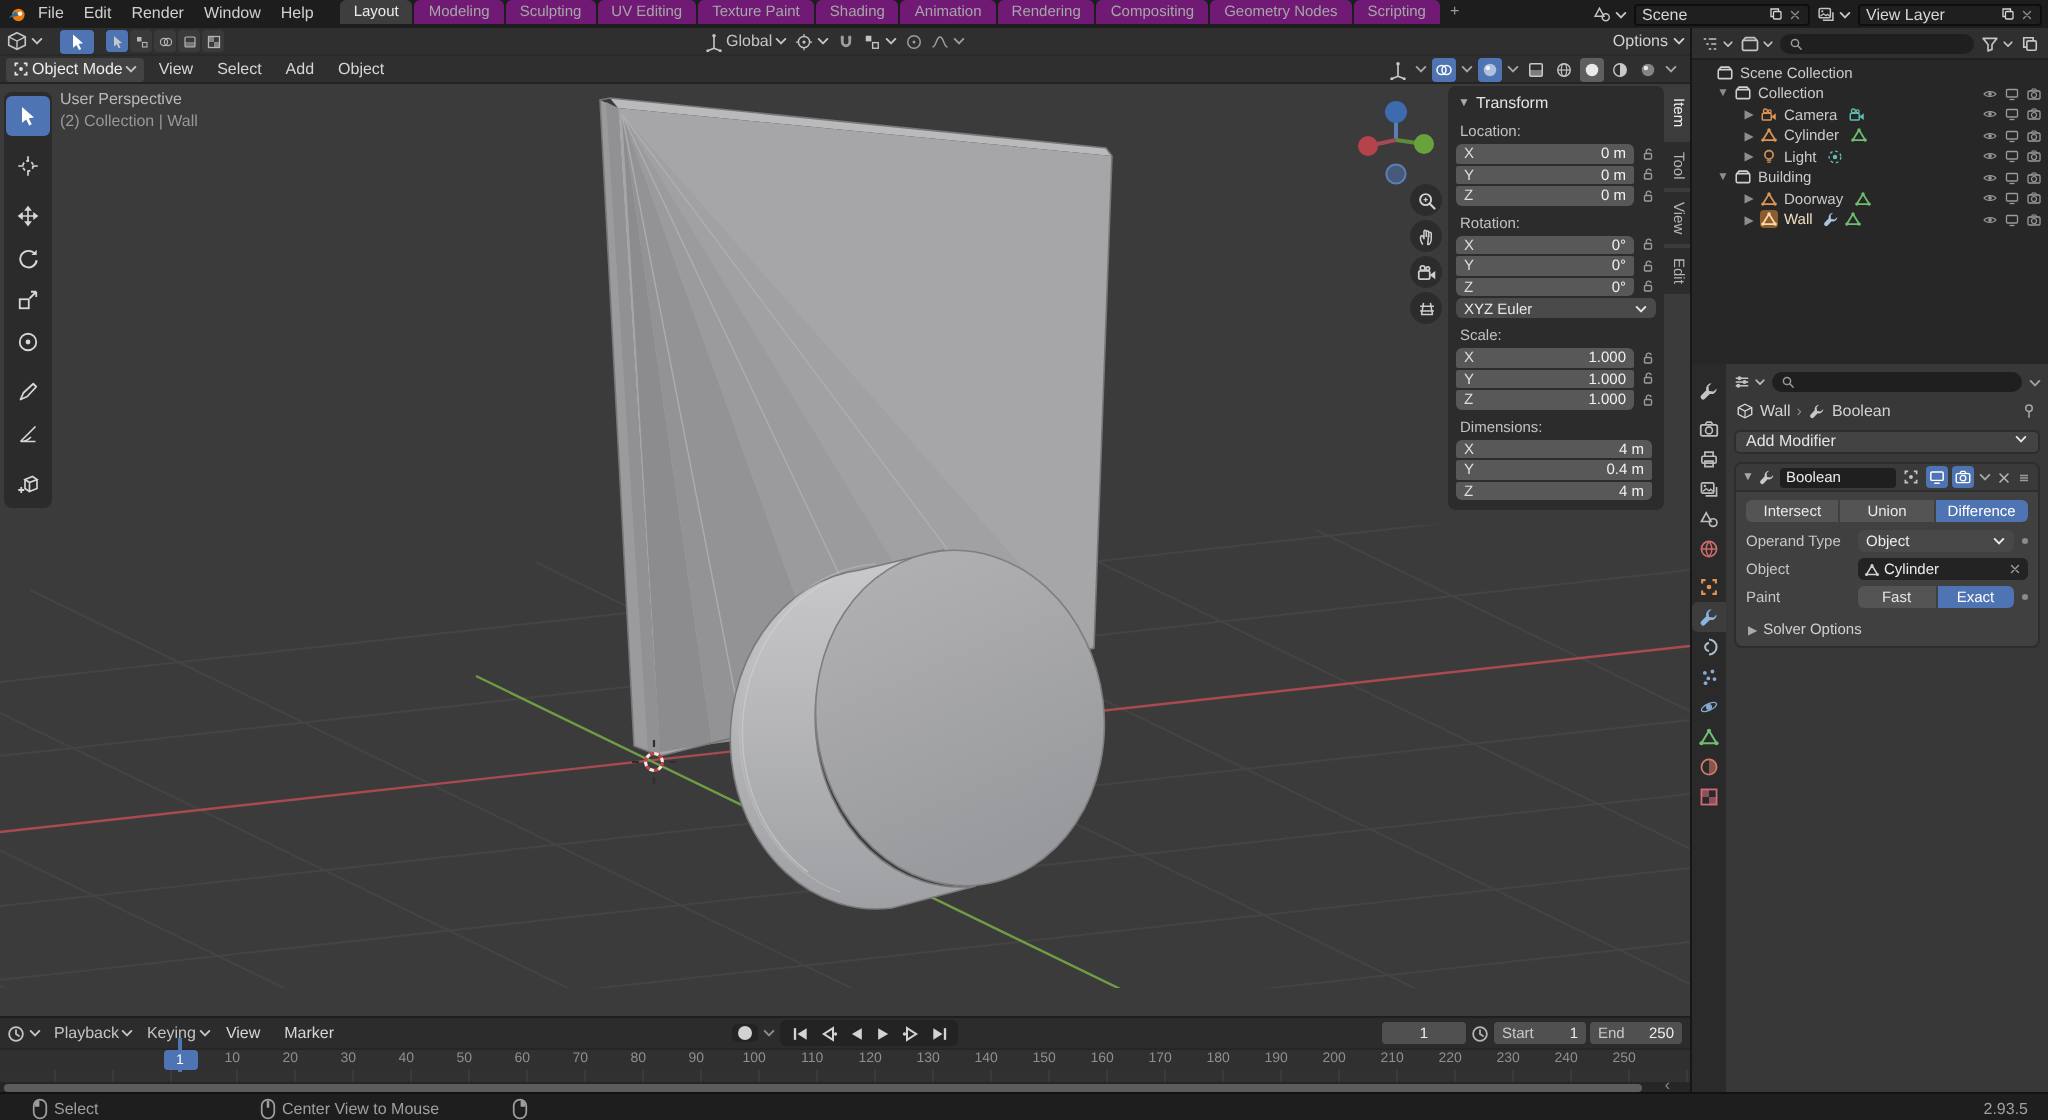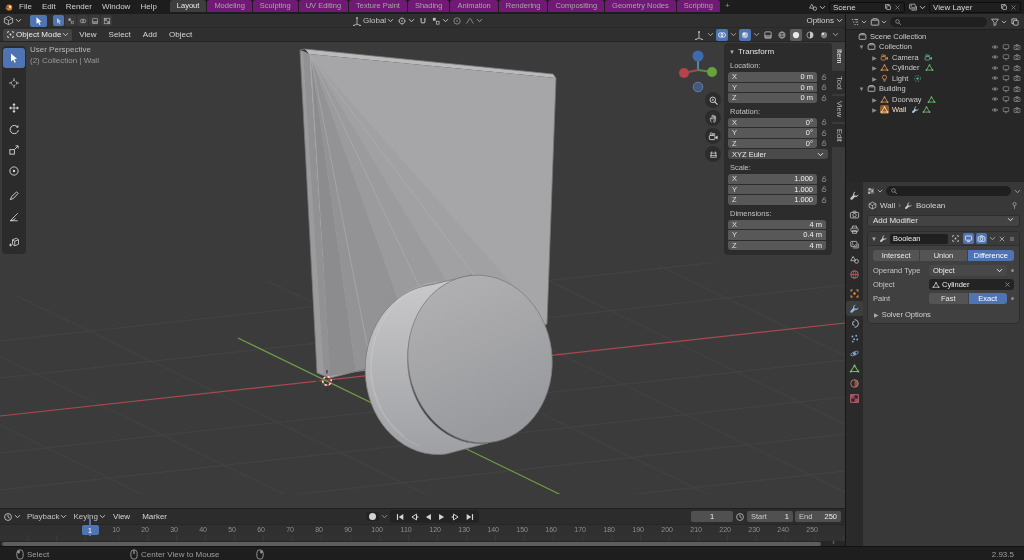--- a/index.html
+++ b/index.html
@@ -437,21 +437,21 @@
     </div>
     <div class="top-right">
       <span class="ibtn">
         <svg class="i" width="10" height="10">
             <use href="#i-scene"></use>
           </svg>
         <svg class="i" width="7" height="7">
             <use href="#i-chev"></use>
           </svg>
       </span>
-      <span class="id-field" style="width:76px">
+      <span class="id-field" style="width:88px">
         <span class="grow">Scene</span>
         <svg class="i" width="8" height="8">
             <use href="#i-copy"></use>
           </svg>
         <svg class="i" width="7" height="7" style="color:#8b8b8b">
             <use href="#i-x"></use>
           </svg>
       </span>
       <span class="ibtn">
         <svg class="i" width="10" height="10">

